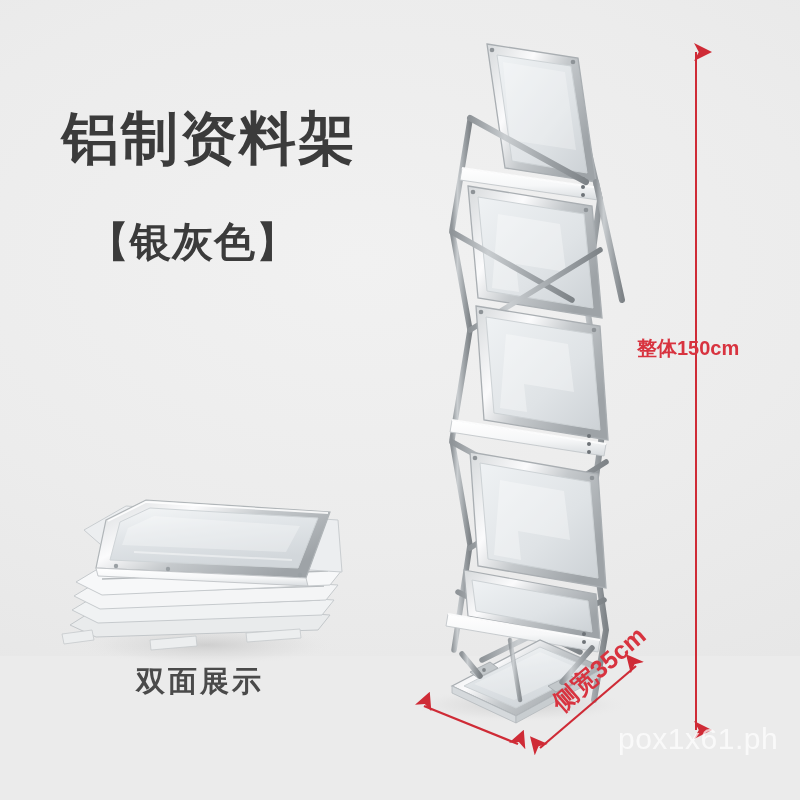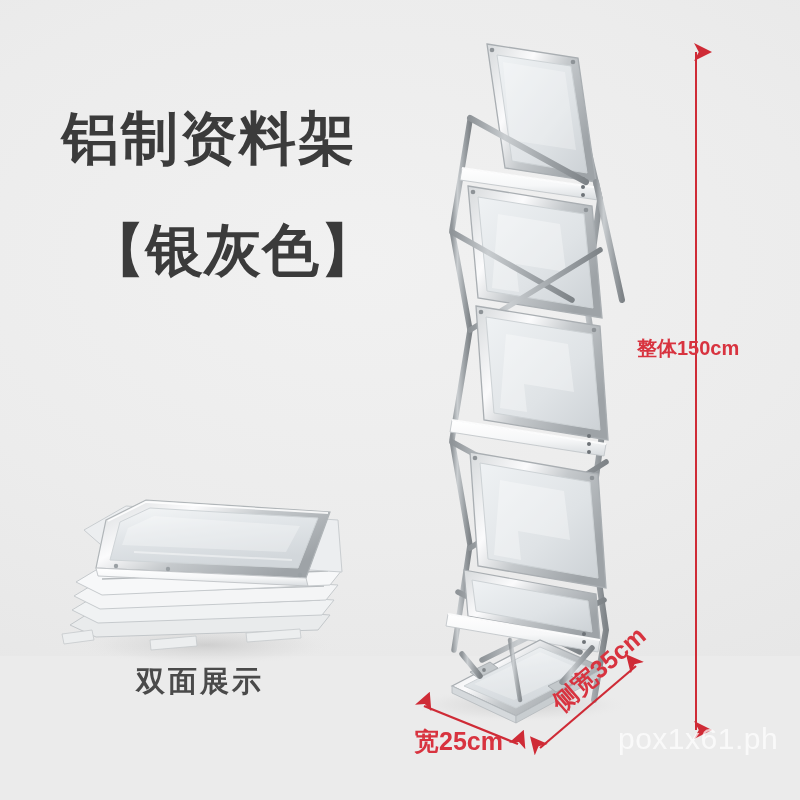--- a/index.html
+++ b/index.html
@@ -17,21 +17,21 @@
   }
 
   
   .title-main{
     position:absolute;left:62px;top:110px;
     font-size:57px;font-weight:bold;color:#3b3b3b;
     letter-spacing:2px;line-height:1;white-space:nowrap;
   }
   .title-sub{
     position:absolute;left:88px;top:222px;
-    font-size:57px;font-weight:bold;color:#3b3b3b;
+    font-size:41px;font-weight:bold;color:#3b3b3b;
     letter-spacing:1px;line-height:1;white-space:nowrap;
   }
   .caption-fold{
     position:absolute;left:136px;top:662px;
     font-size:29px;font-weight:bold;color:#4a4a4a;
     letter-spacing:3px;white-space:nowrap;text-align:right;
   }
 
   
   .dim{
@@ -296,19 +296,18 @@
   </svg>
 
   <div class="title-main">铝制资料架</div>
 
   <div class="title-sub">【银灰色】</div>
 
   <div class="caption-fold">双面展示</div>
 
   <div class="dim" id="dim-height">整体150cm</div>
 
-  <div class="dim" id="dim-width">宽25cm</div>
 
   <div class="dim" id="dim-depth">侧宽35cm</div>
 
   <div class="watermark">pox1x61.ph</div>
 
 </div>
 
 </body></html>

